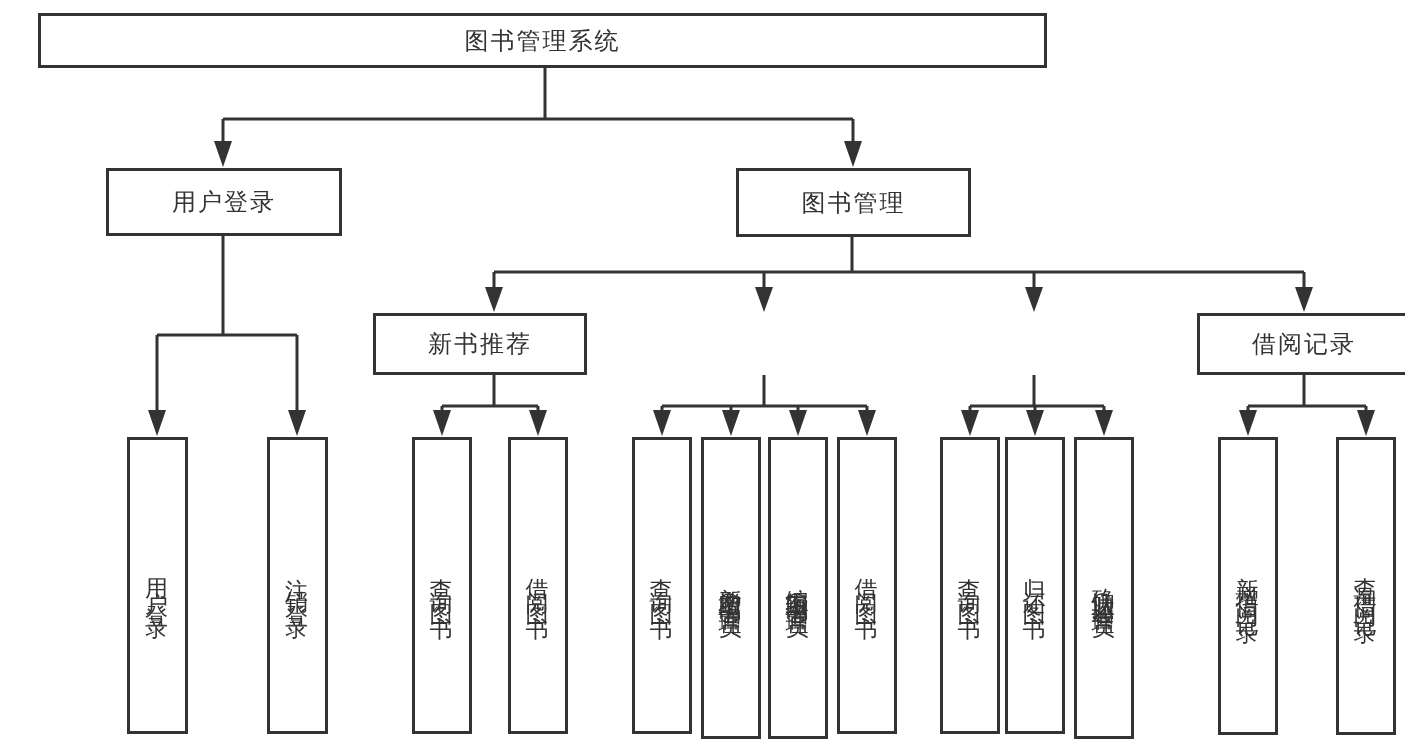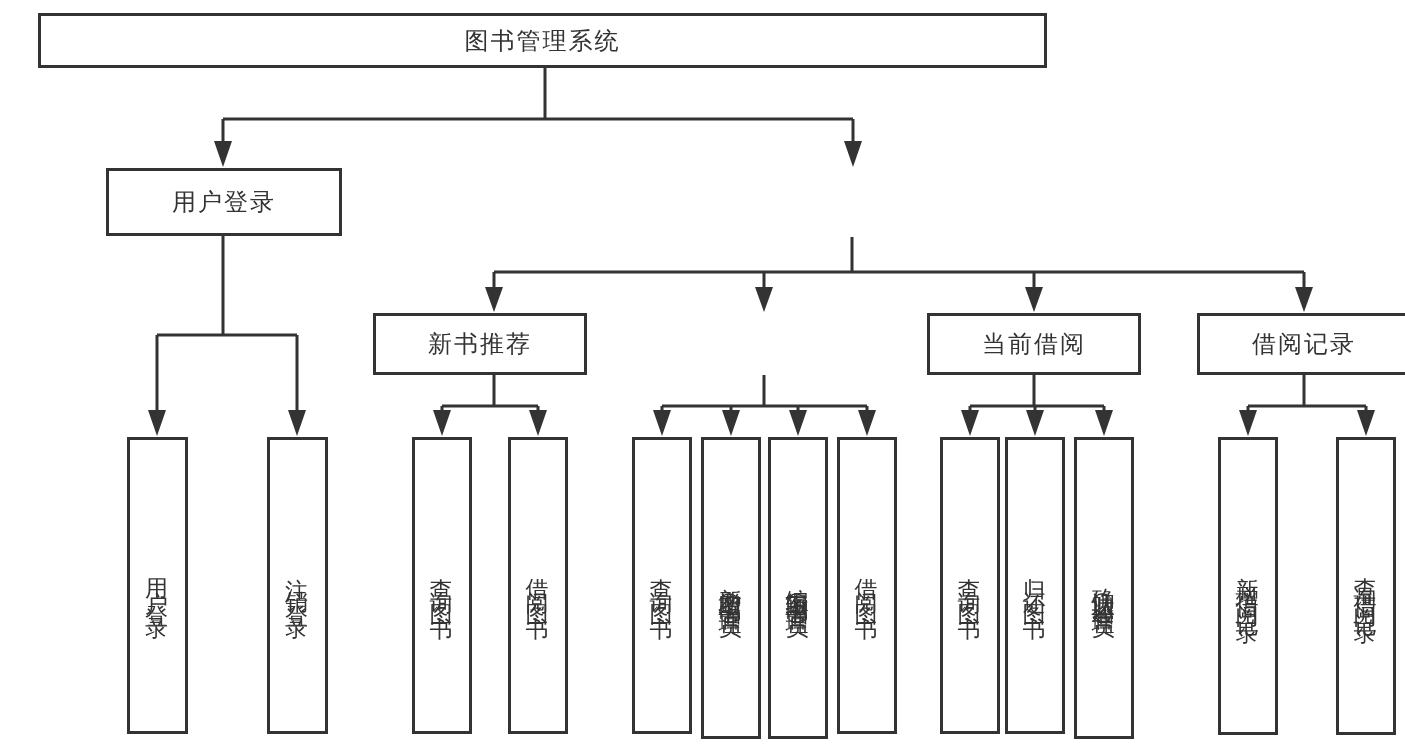--- a/index.html
+++ b/index.html
@@ -84,26 +84,26 @@
     <polygon points="1342,436 1333,410 1351,410"></polygon>
   </svg>
 
   <div class="node h" style="left:14px;top:13px;width:1009px;height:55px">
     <span class="lbl">图书管理系统</span>
   </div>
 
   <div class="node h" style="left:82px;top:168px;width:236px;height:68px">
     <span class="lbl">用户登录</span>
   </div>
+  <div class="node h" style="left:712px;top:168px;width:235px;height:69px">
+    <span class="lbl">图书管理</span>
+  </div>
 
   <div class="node h" style="left:349px;top:313px;width:214px;height:62px">
     <span class="lbl">新书推荐</span>
-  </div>
-  <div class="node h" style="left:903px;top:313px;width:214px;height:62px">
-    <span class="lbl">当前借阅</span>
   </div>
   <div class="node h" style="left:1173px;top:313px;width:214px;height:62px">
     <span class="lbl">借阅记录</span>
   </div>
 
   <div class="node v" style="left:103px;top:437px;width:61px;height:297px">
     <span class="lbl">用户登录</span>
   </div>
   <div class="node v" style="left:243px;top:437px;width:61px;height:297px">
     <span class="lbl">注销登录</span>

